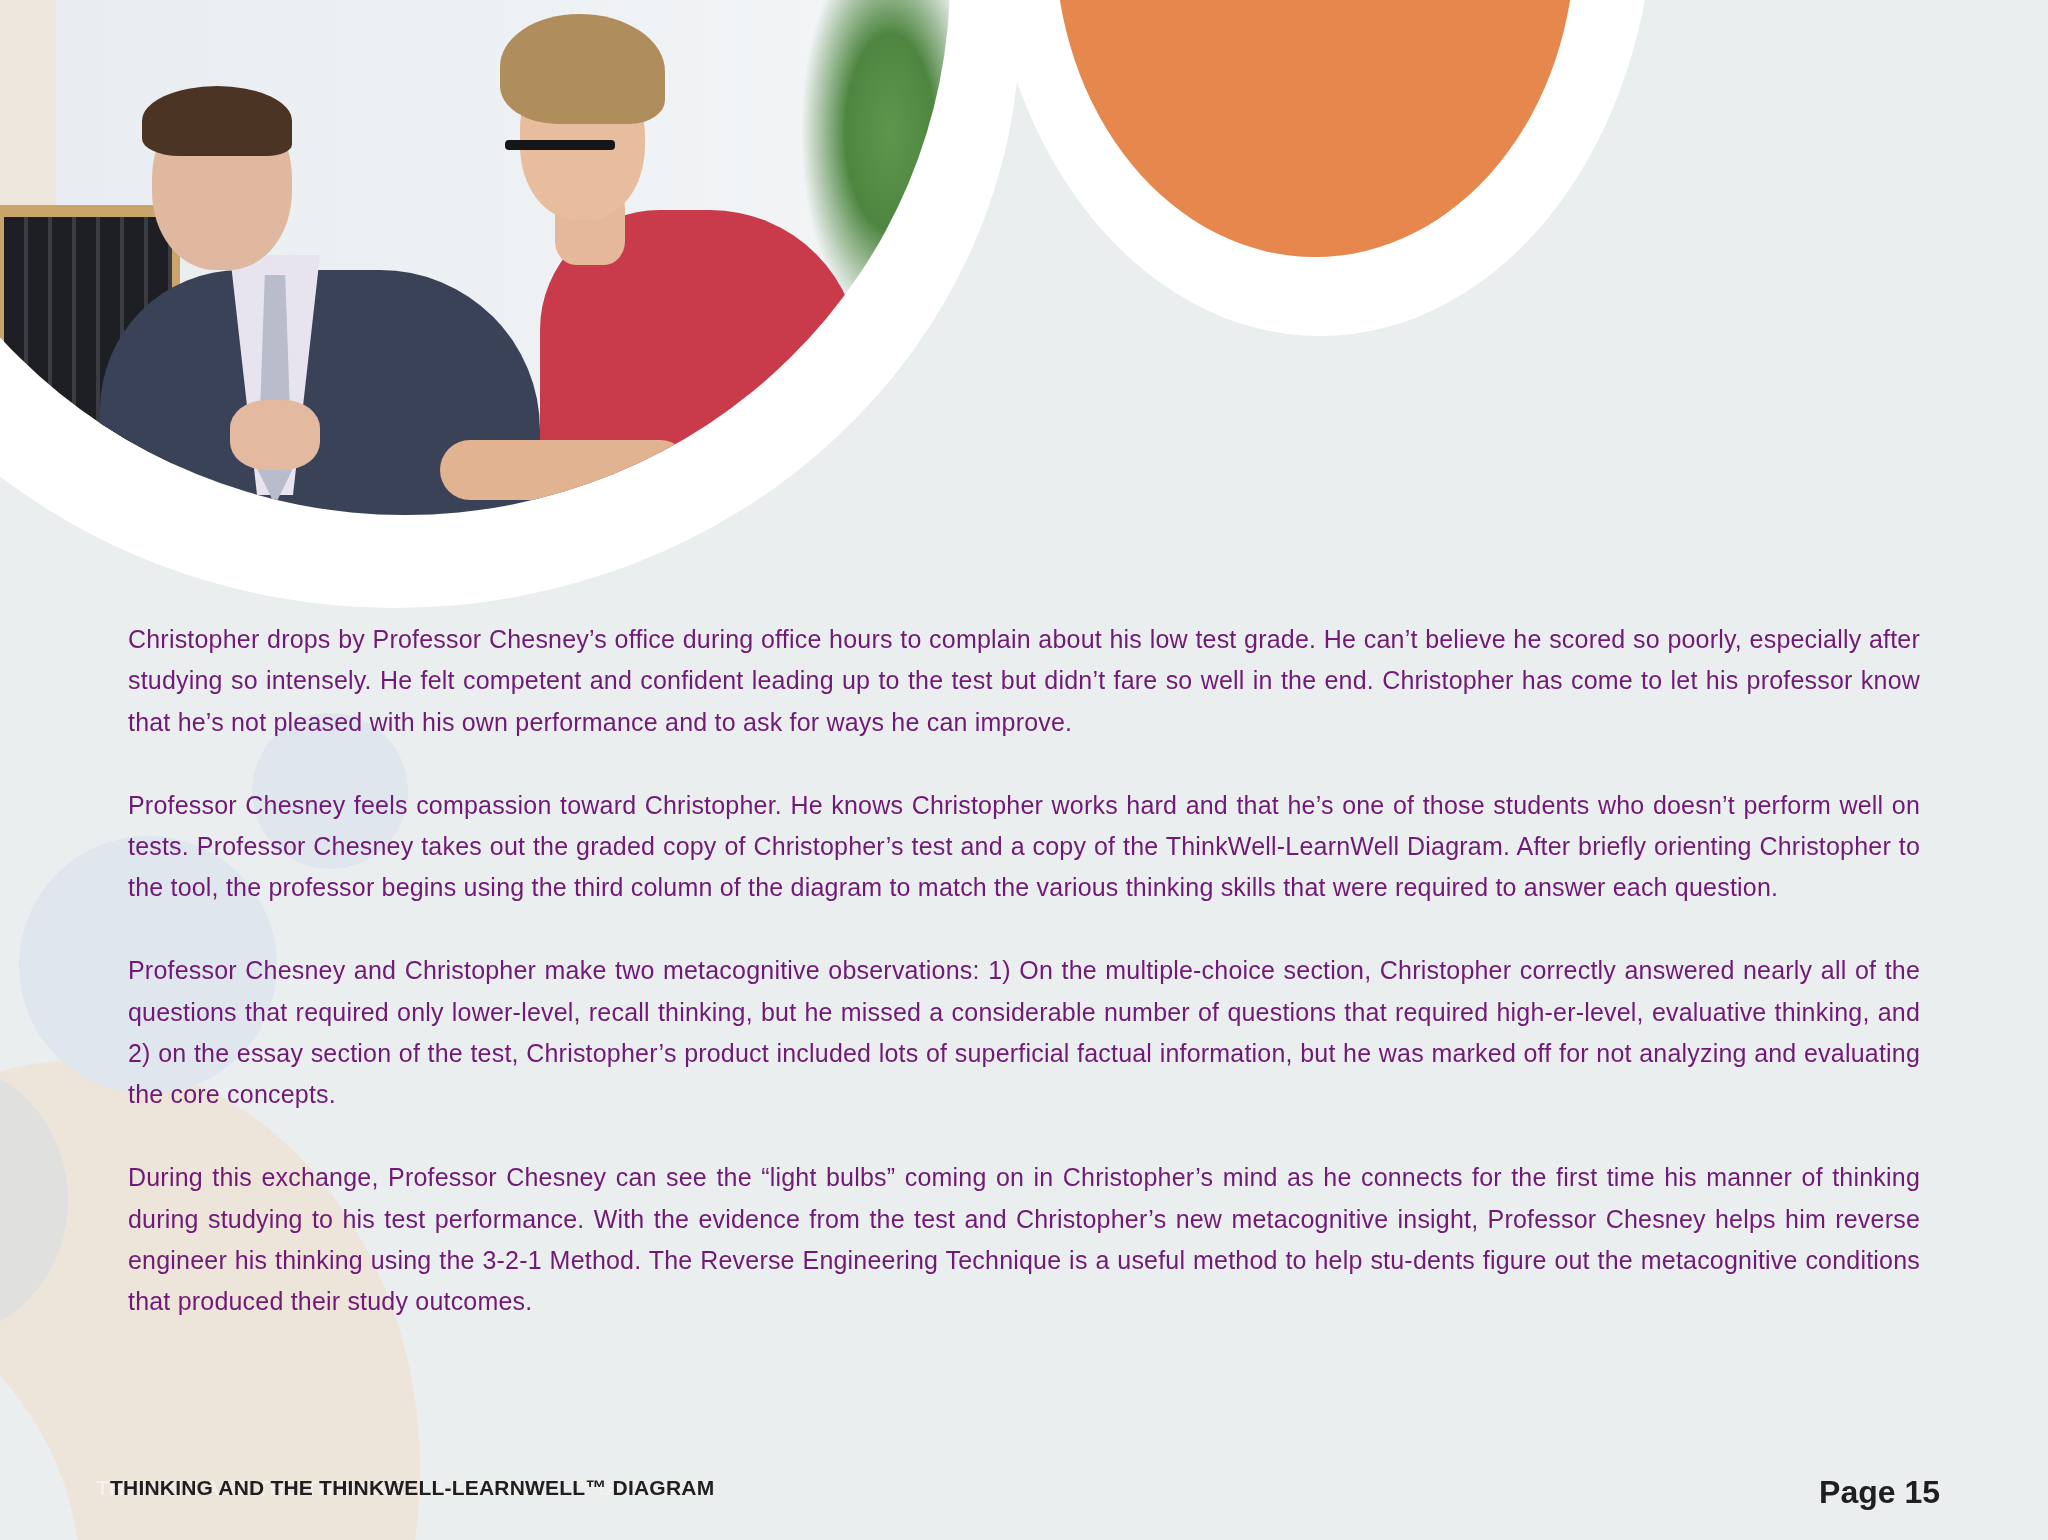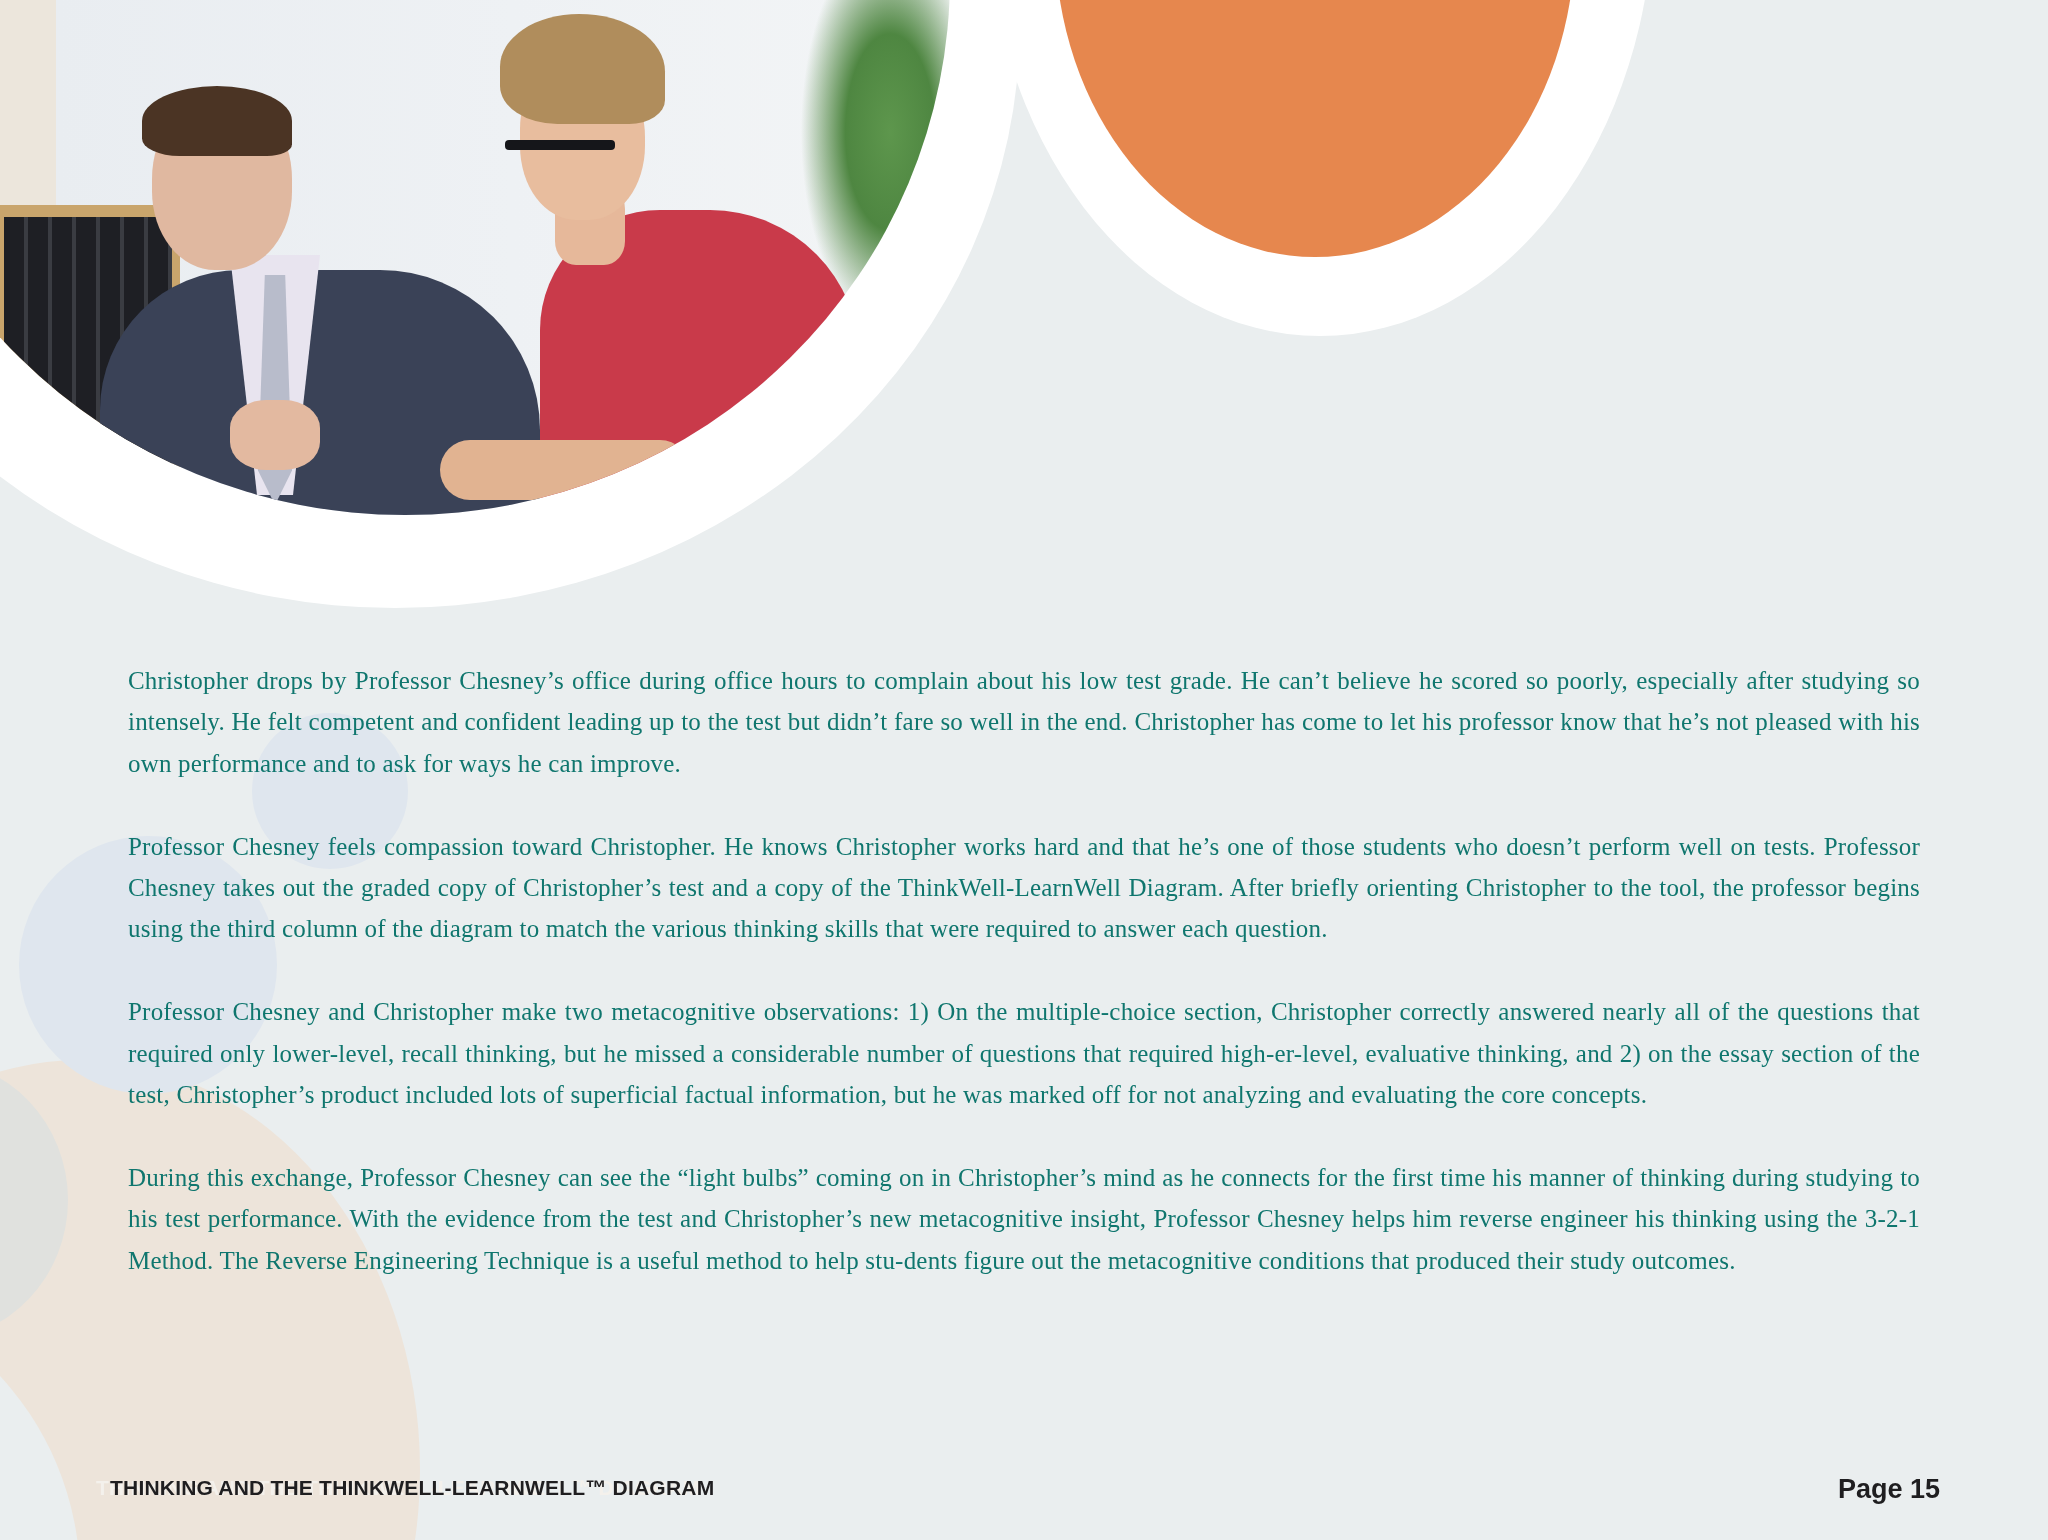--- a/index.html
+++ b/index.html
@@ -117,47 +117,46 @@
       background: #ffffff;
     }
     .orange-disc {
       left: 1055px; top: -380px; width: 520px; height: 637px;
       background: #e6874e;
     }
 
     
     .content {
       position: absolute;
-      left: 128px; top: 660px; width: 1792px;
-      color: #0f766e;
+      left: 128px; top: 619px; width: 1792px;
+      color: #701a75;
       font-size: 25px;
       line-height: 41.4px;
       letter-spacing: 0.2px;
       text-align: justify;
-      font-family: Liberation Serif, serif;
     }
     .content p {
       margin: 0 0 41.4px 0;
       text-align-last: left;
     }
 
     
     .footer-title {
       position: absolute; left: 110px; top: 1476px;
       font-size: 21px; font-weight: bold;
       color: #1f1e20; letter-spacing: 0.2px;
     }
     .footer-ghost {
       position: absolute; left: 96px; top: 1476px;
       font-size: 21px; font-weight: bold;
       color: #f4f1ec; letter-spacing: 0.2px;
     }
     .page-number {
       position: absolute; right: 108px; top: 1474px;
-      font-size: 27px; font-weight: bold;
+      font-size: 32px; font-weight: bold;
       color: #1f1e20;
     }
   </style>
 </head>
 <body>
 
 <div class="shape blob-beige"></div>
 <div class="shape blob-beige-cut"></div>
 <div class="shape blob-grey"></div>
 <div class="shape blob-blue-large"></div>

